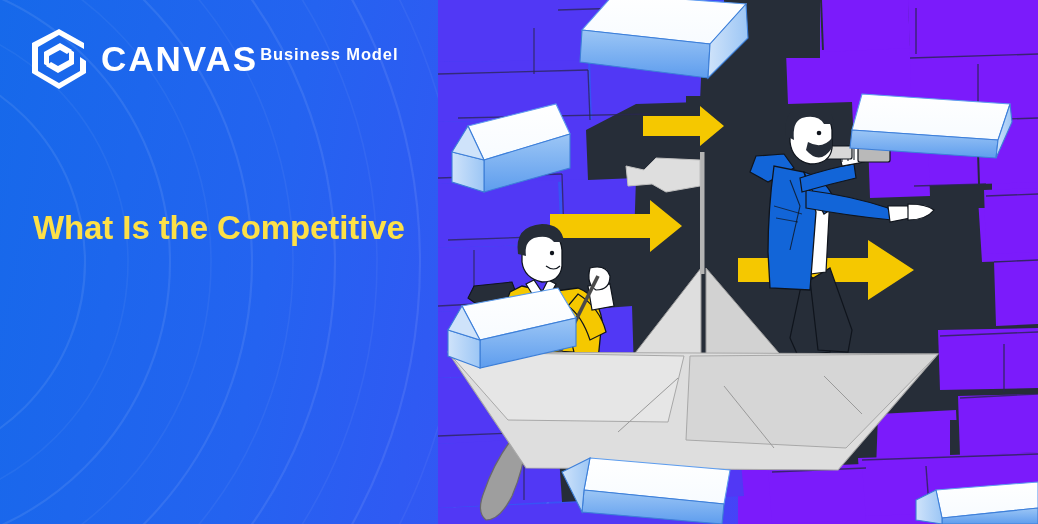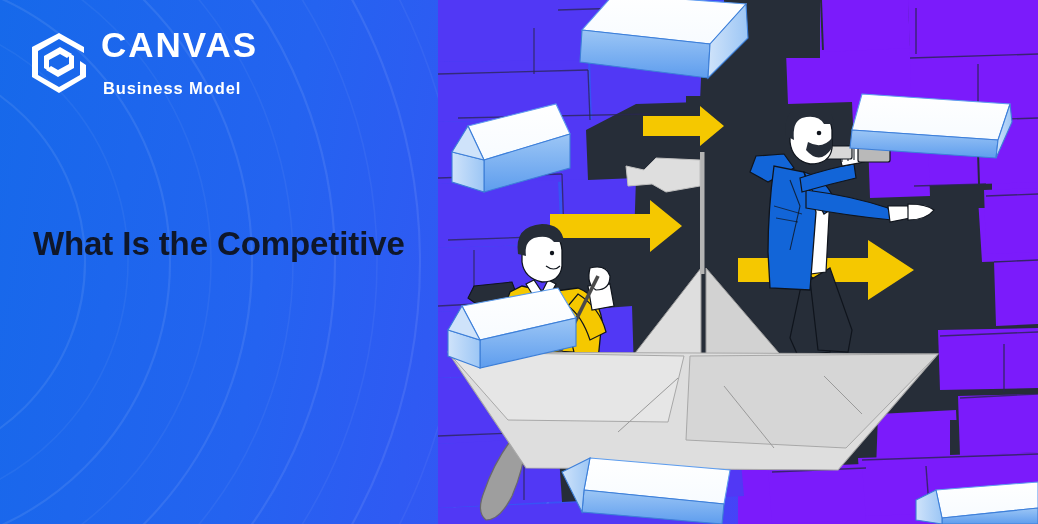--- a/index.html
+++ b/index.html
@@ -21,35 +21,35 @@
 
   
   .illo { position:absolute; top:0; right:0; width:600px; height:524px; }
 
   
   #logo {
     position:absolute; left:30px; top:27px;
     display:flex; align-items:center; gap:13px;
   }
   #logo .mark { width:58px; height:62px; flex:none; }
-  .logo-text { display:flex; flex-direction:column; line-height:1; }
+  .logo-text { display:flex; flex-direction:row; line-height:1; }
   .logo-word {
     color:#fff; font-size:35px; font-weight:bold;
     letter-spacing:2.0px;
   }
   .logo-sub {
     color:#fff; font-size:16.5px; font-weight:bold;
-    letter-spacing:0.9px; margin-top:18px; padding-left:2px;
+    letter-spacing:0.9px; margin-top:5px; padding-left:2px;
   }
 
   
   #headline {
-    position:absolute; left:33px; top:218px;
+    position:absolute; left:33px; top:202px;
     width:470px;
-    color:#0f172a;
+    color:#fde047;
     font-size:33px;
     font-weight:bold;
     line-height:1.60;
     letter-spacing:-0.1px;
   }
   #headline .ln { display:block; white-space:nowrap; }
 </style>
 </head>
 <body>
 

